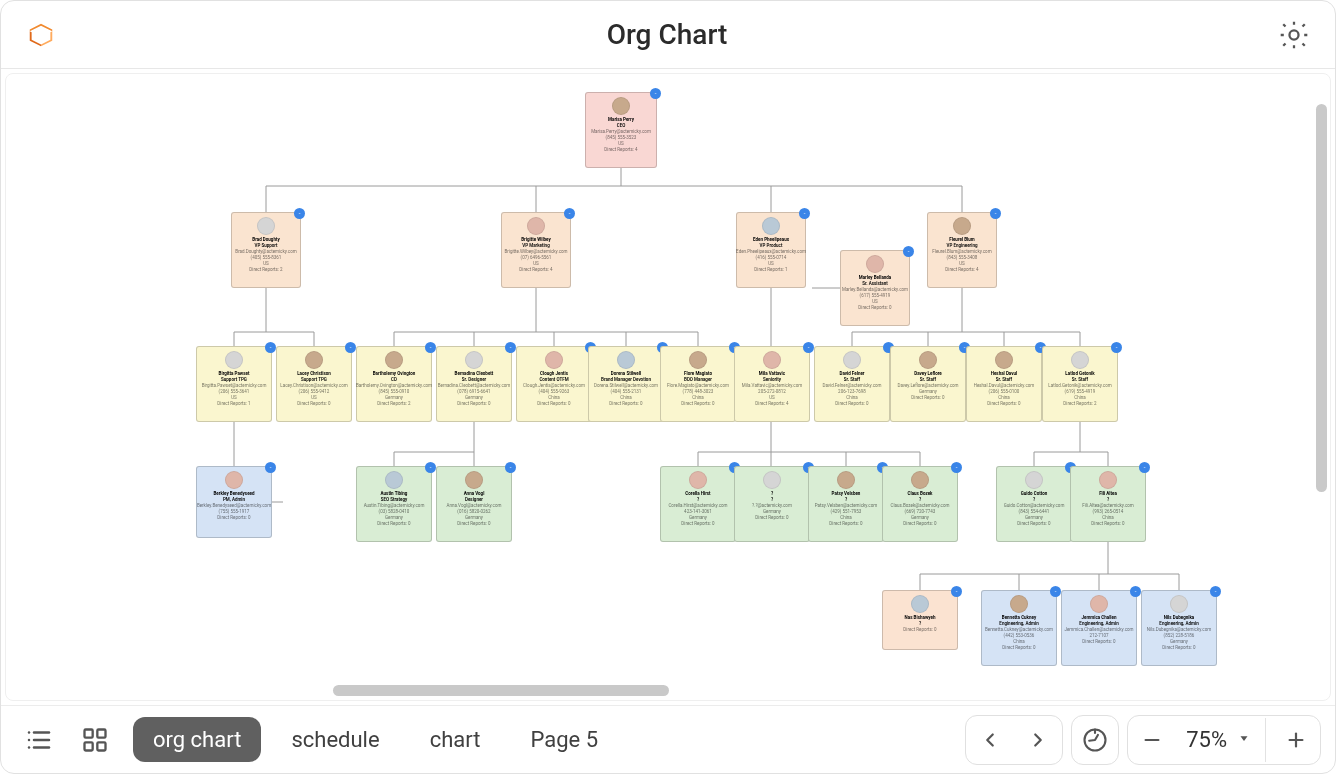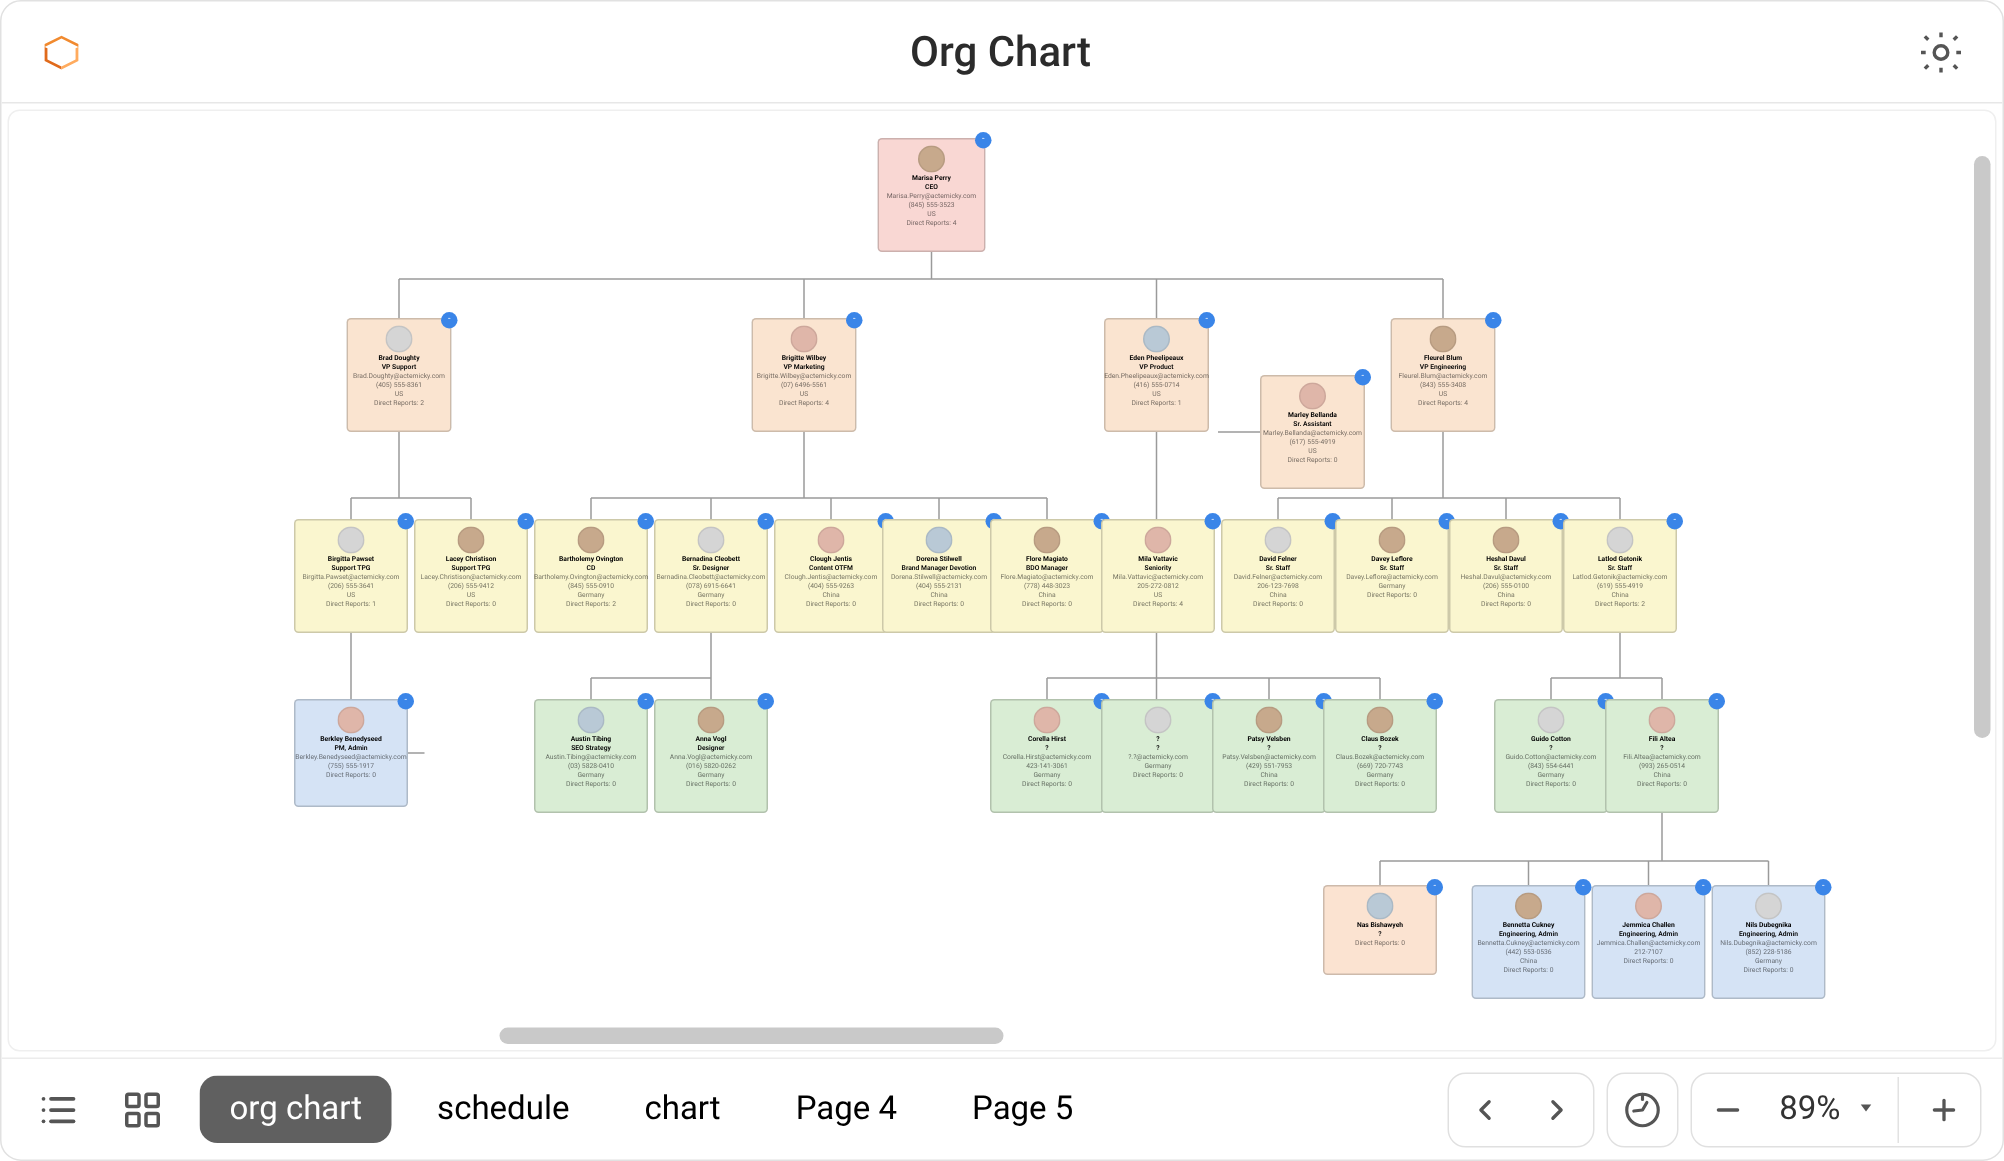--- a/index.html
+++ b/index.html
@@ -27,21 +27,21 @@
   .c-root    { background: #f9d7d3; }
   .c-orange  { background: #fae4d0; }
   .c-yellow  { background: #faf6cf; }
   .c-green   { background: #d9edd4; }
   .c-blue    { background: #d5e3f5; }
   .c-peach   { background: #fbe3d1; }
   
   .toolbar { height: 68px; border-top: 1px solid #ececec; display: flex; align-items: center; padding: 0 14px; gap: 8px; }
   .tbtn { height: 48px; min-width: 48px; display: flex; align-items: center; justify-content: center; border-radius: 10px; color: #444; cursor: pointer; }
   .tabs { display: flex; gap: 10px; margin-left: 6px; overflow: hidden; }
-  .tab { padding: 10px 20px; font-size: 22px; color: #000000; border-radius: 12px; cursor: pointer; white-space: nowrap; }
+  .tab { padding: 10px 20px; font-size: 22px; color: #404040; border-radius: 12px; cursor: pointer; white-space: nowrap; }
   .tab.active { background: #606060; color: #fff; }
   .tabbox { display: flex; align-items: center; border: 1px solid #e0e0e0; border-radius: 12px; margin-left: auto; height: 50px; }
   .divider { width: 1px; height: 44px; background: #e2e2e2; margin: 0 6px; }
   .zoom-label { font-size: 22px; color: #333; margin: 0 10px; }
   .caret-down { margin-right: 8px; }
   .tabs-container { display:flex; align-items:center; flex:1; overflow:hidden; }
 </style>
 </head>
 <body>
 
@@ -451,21 +451,20 @@
           <rect x="3" y="14" width="7" height="7" rx="1"></rect>
           <rect x="14" y="14" width="7" height="7" rx="1"></rect>
         </svg>
     </div>
 
     <div class="tabs-container">
       <div class="tabs" id="tabs-host">
           <div class="tab active">org chart</div>
           <div class="tab">schedule</div>
           <div class="tab">chart</div>
-          <div class="tab">Page 4</div>
           <div class="tab">Page 5</div>
         </div>
     </div>
 
     <div class="tabbox">
       <div class="tbtn">
         <svg width="22" height="22" viewBox="0 0 24 24" fill="none" stroke="#555" stroke-width="2.4" stroke-linecap="round" stroke-linejoin="round">
             <polyline points="15 18 9 12 15 6"></polyline>
           </svg>
       </div>
@@ -483,21 +482,21 @@
           <polyline points="12 3 12 6" stroke-linecap="round"></polyline>
         </svg>
     </div>
 
     <div class="tabbox">
       <div class="tbtn">
         <svg width="22" height="22" viewBox="0 0 24 24" stroke="#555" stroke-width="2.4" stroke-linecap="round">
             <line x1="5" y1="12" x2="19" y2="12"></line>
           </svg>
       </div>
-      <span class="zoom-label">89%</span>
+      <span class="zoom-label">75%</span>
       <span class="caret-down">
         <svg width="14" height="14" viewBox="0 0 24 24" fill="#555">
             <polygon points="6 9 18 9 12 17"></polygon>
           </svg>
       </span>
       <div class="divider"></div>
       <div class="tbtn">
         <svg width="22" height="22" viewBox="0 0 24 24" stroke="#555" stroke-width="2.4" stroke-linecap="round">
             <line x1="5" y1="12" x2="19" y2="12"></line>
             <line x1="12" y1="5" x2="12" y2="19"></line>

